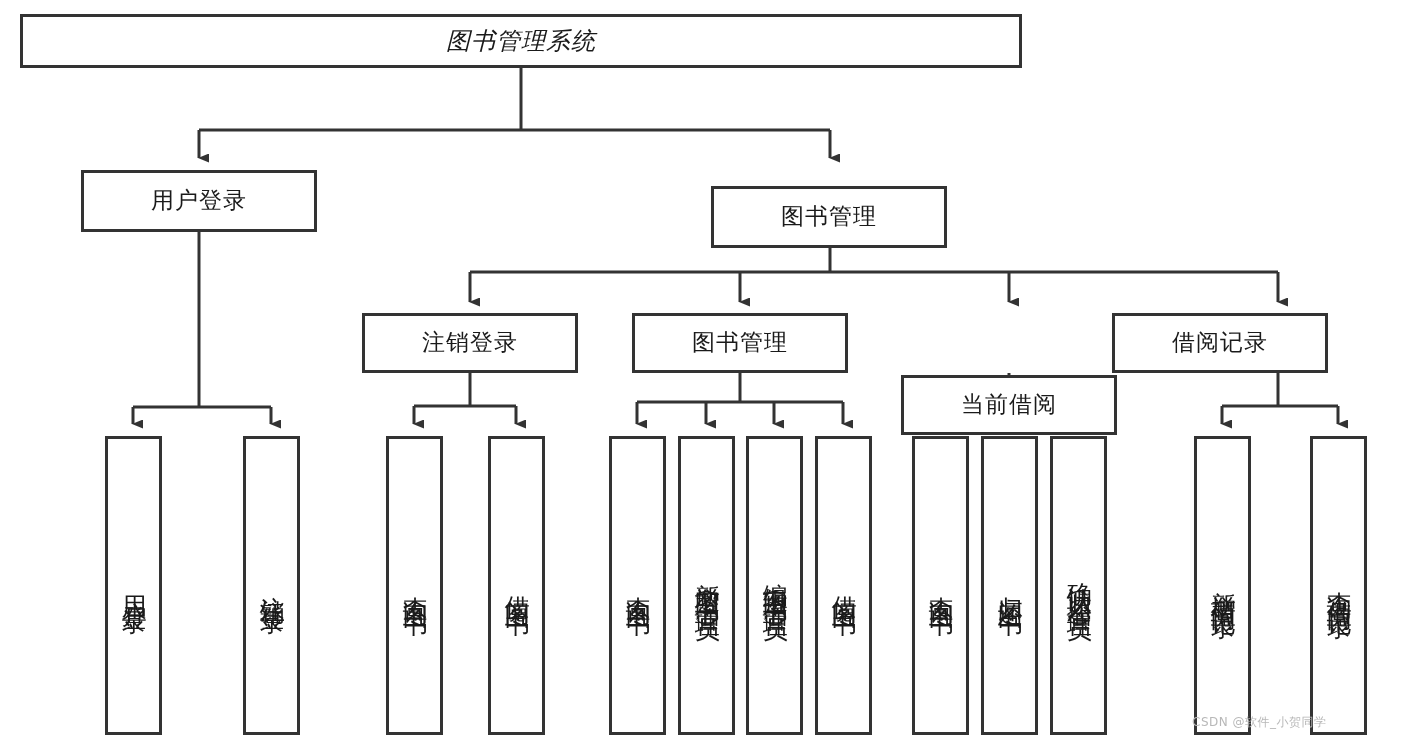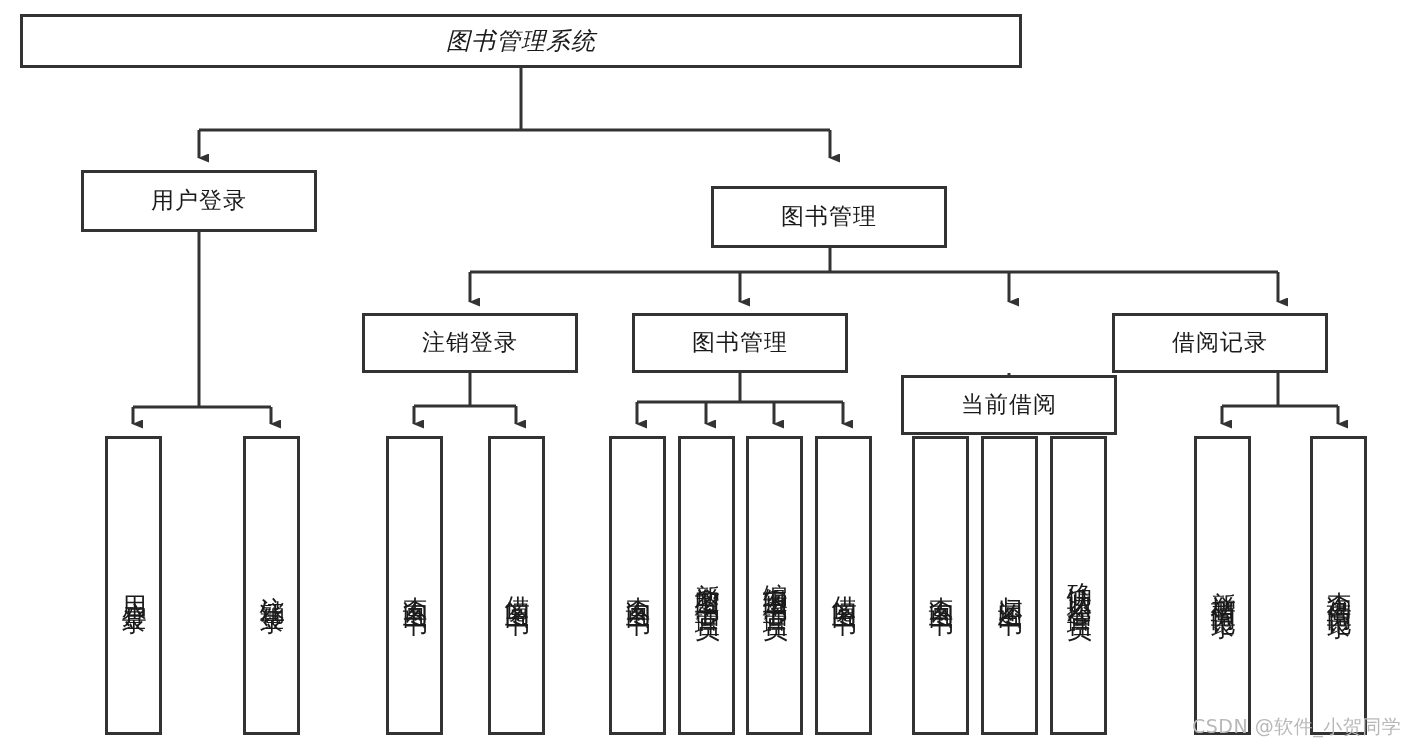--- a/index.html
+++ b/index.html
@@ -55,21 +55,21 @@
     justify-content: center;
     white-space: nowrap;
   }
   .node.vertical .vlabel {
     writing-mode: vertical-rl;
     text-orientation: upright;
     display: block;
   }
   .watermark {
     position: absolute;
-    font-size: 19px;
+    font-size: 12px;
     color: #b8b8b8;
     letter-spacing: 0.5px;
     white-space: nowrap;
     user-select: none;
   }
 </style>
 </head>
 <body>
 
 <div id="diagram-root">

